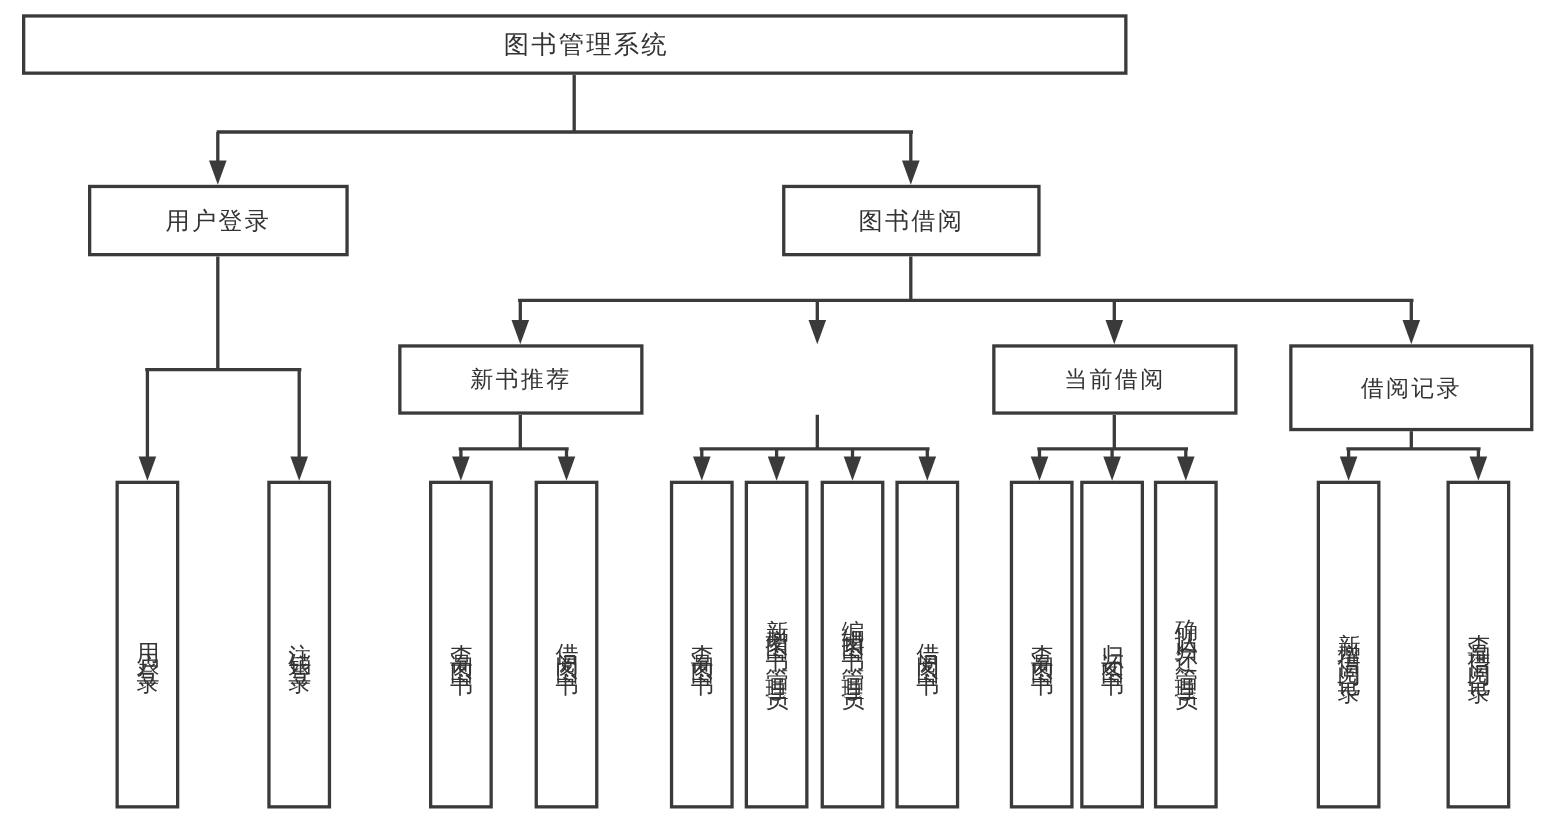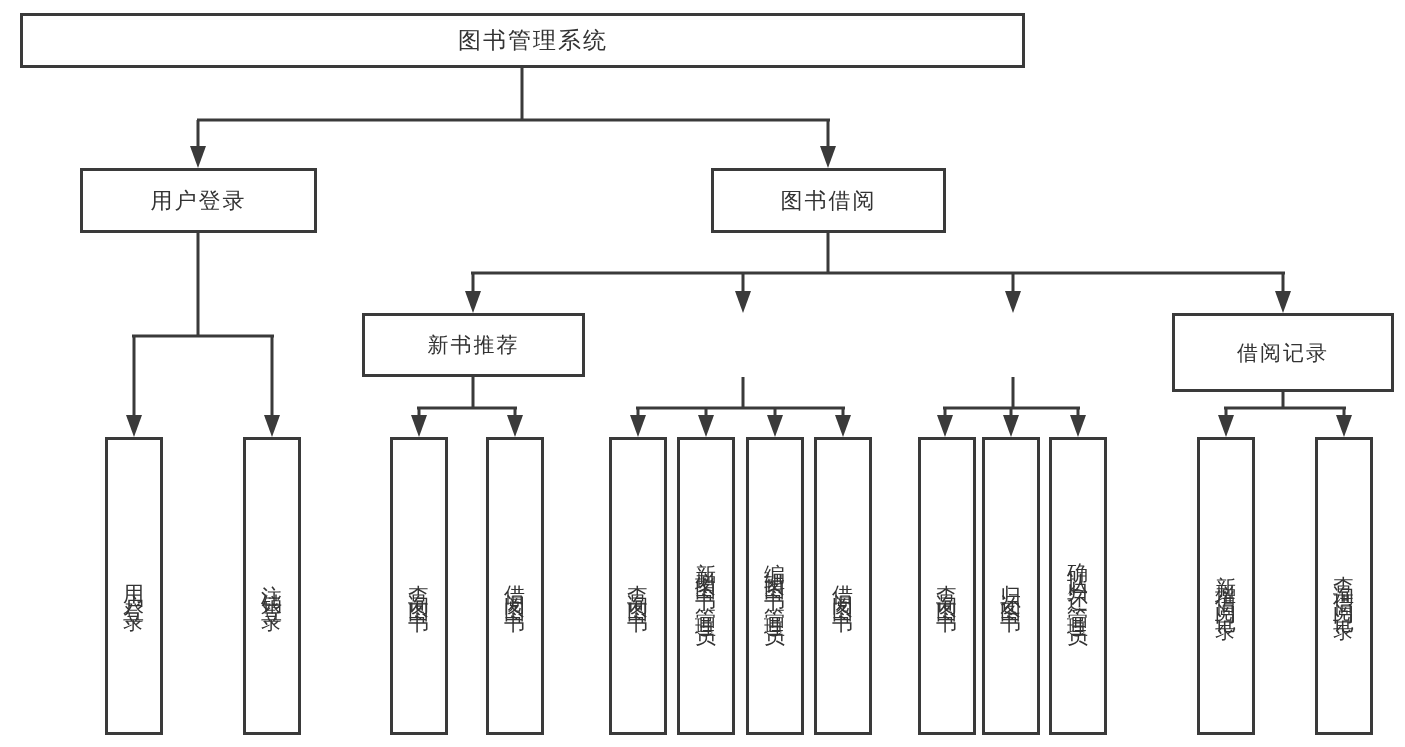--- a/index.html
+++ b/index.html
@@ -77,20 +77,21 @@
       <polygon points="1336,415 1352,415 1344,437"></polygon>
     </g>
   </svg>
 
   <div class="node root" id="n-root">图书管理系统</div>
 
   <div class="node lvl2" id="n-user-login">用户登录</div>
   <div class="node lvl2" id="n-book-mgmt">图书借阅</div>
 
   <div class="node lvl3" id="n-new-book">新书推荐</div>
+  <div class="node lvl3" id="n-current-borrow">当前借阅</div>
   <div class="node lvl3" id="n-borrow-record">借阅记录</div>
 
   <div class="node leaf" id="lf-0">用户登录</div>
   <div class="node leaf" id="lf-1">注销登录</div>
   <div class="node leaf" id="lf-2">查询图书</div>
   <div class="node leaf" id="lf-3">借阅图书</div>
   <div class="node leaf" id="lf-4">查询图书</div>
   <div class="node leaf" id="lf-5">新增图书（管理员）</div>
   <div class="node leaf" id="lf-6">编辑图书（管理员）</div>
   <div class="node leaf" id="lf-7">借阅图书</div>

